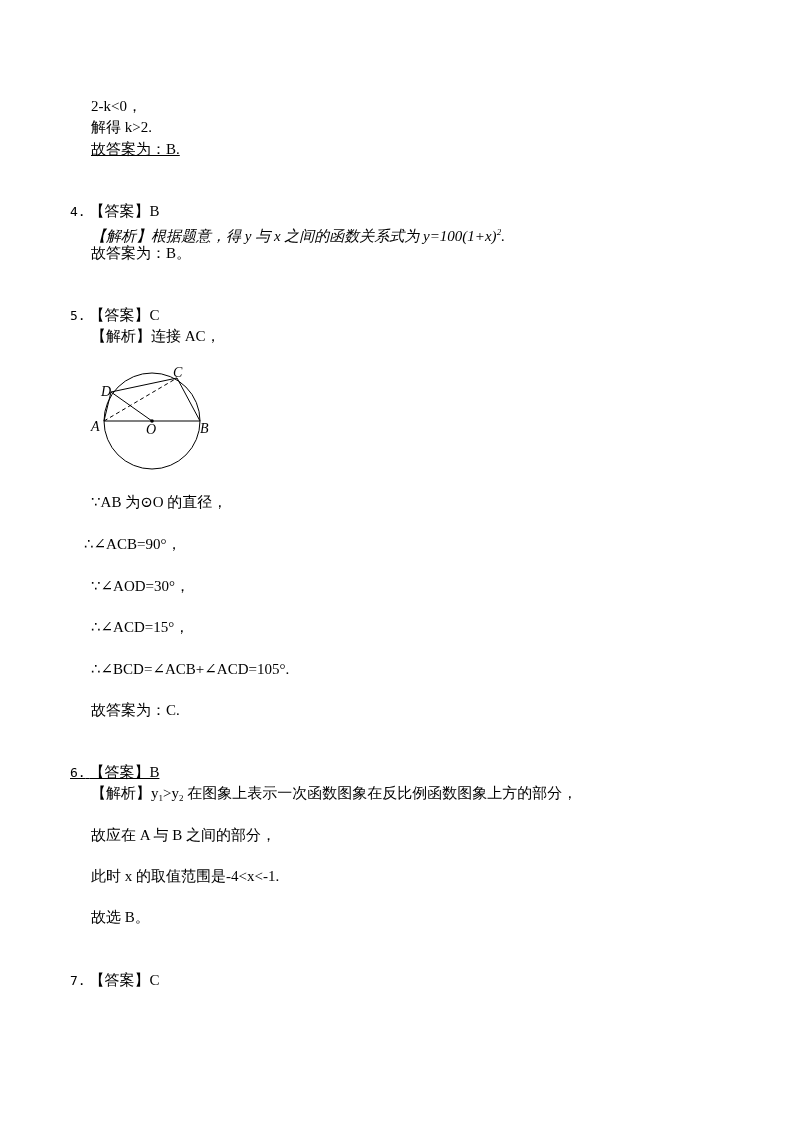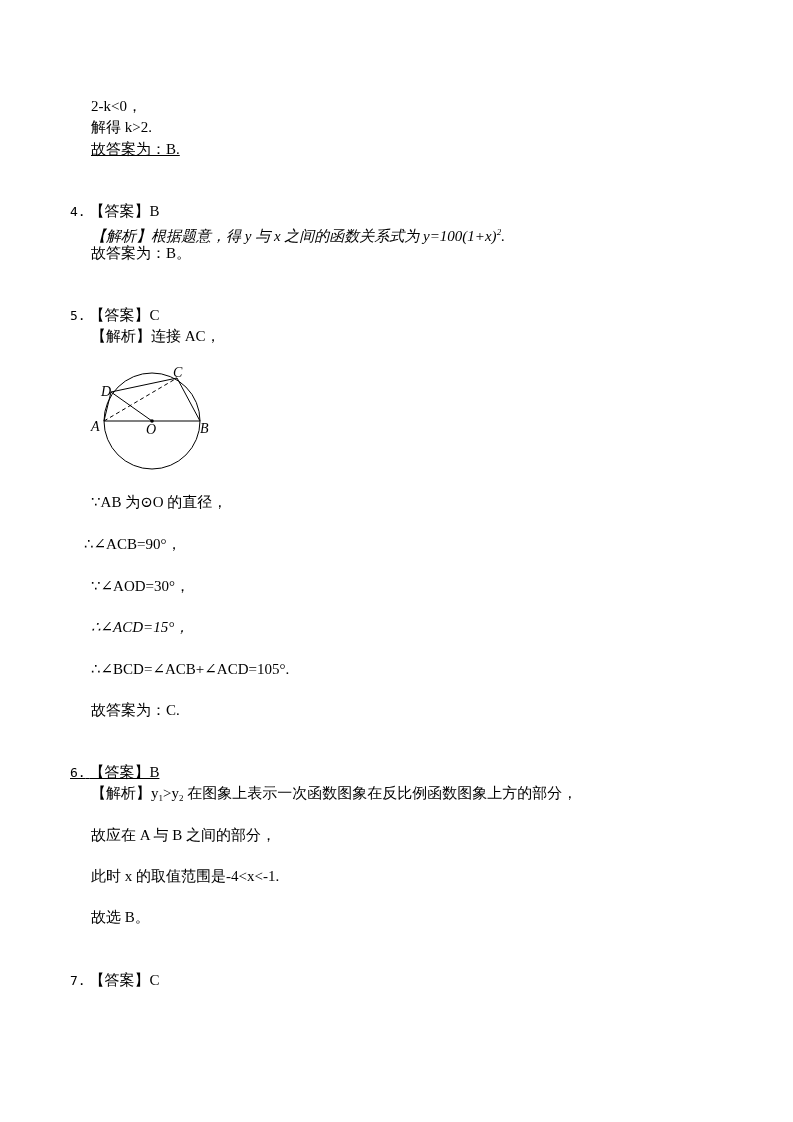--- a/index.html
+++ b/index.html
@@ -50,21 +50,21 @@
   <text x="91" y="431">A</text>
   <text x="200" y="433">B</text>
   <text x="173" y="377">C</text>
   <text x="101" y="396">D</text>
   <text x="146" y="434">O</text>
 </svg>
 
 <div class="line" style="left:91px; top:492px;">∵AB 为⊙O 的直径，</div>
 <div class="line" style="left:74px; top:534px;margin-left:10px;">∴∠ACB=90°，</div>
 <div class="line" style="left:91px; top:576px;">∵∠AOD=30°，</div>
-<div class="line" style="left:91px; top:617px;font-style:italic;">∴∠ACD=15°，</div>
+<div class="line" style="left:91px; top:617px;">∴∠ACD=15°，</div>
 <div class="line" style="left:91px; top:659px;">∴∠BCD=∠ACB+∠ACD=105°.</div>
 <div class="line" style="left:91px; top:700px;">故答案为：C.</div>
 
 <div class="line" style="left:70px; top:762px;text-decoration:underline;">
   <span class="num">6.</span>
   <span>【答案】B</span>
 </div>
 <div class="line" style="left:91px; top:783px;">
   <span>【解析】y</span><sub>1</sub><span>&gt;y</span><sub>2</sub><span> 在图象上表示一次函数图象在反比例函数图象上方的部分，</span>
 </div>

